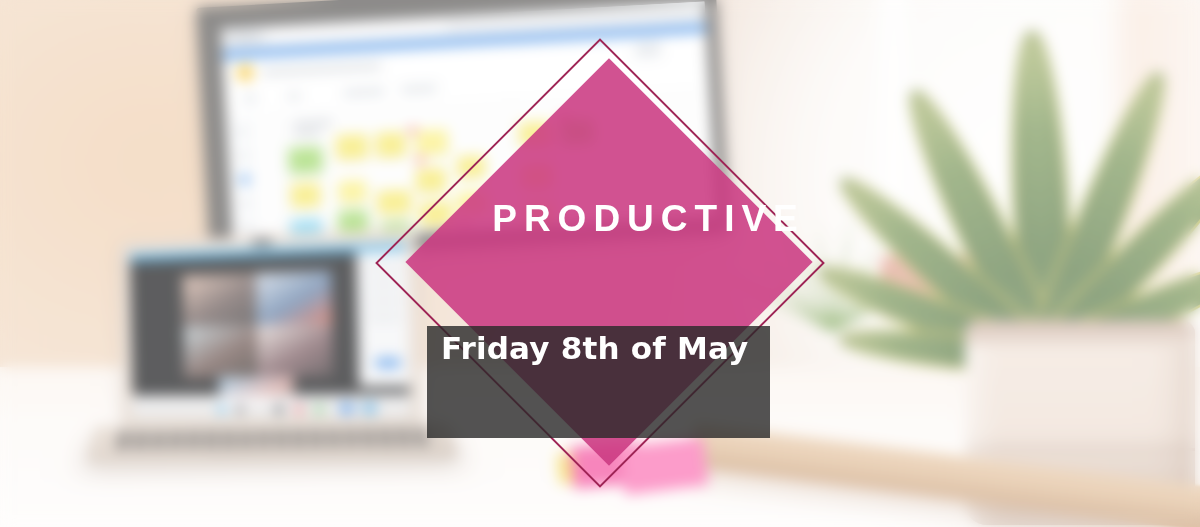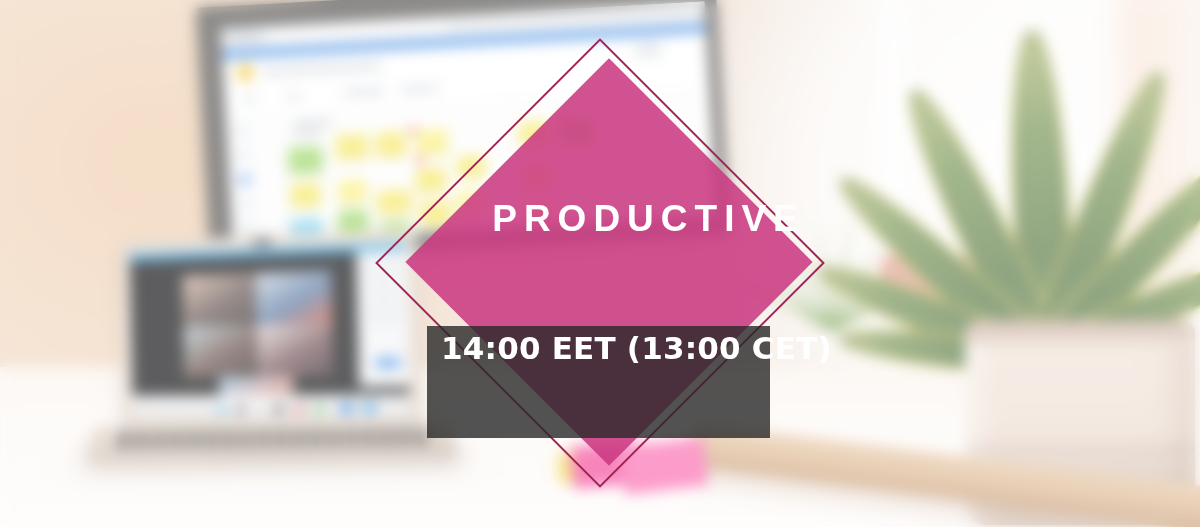--- a/index.html
+++ b/index.html
@@ -525,16 +525,16 @@
   </div>
 
   <div class="diamond-outline"></div>
   <div class="diamond-fill"></div>
 
   <div class="headline">
     <span>PRODUCTIVE</span>
   </div>
 
   <div class="infobox">
-    <div class="line">14:00 EET (13:00 CET)</div>
+    <div class="line">Friday 8th of May</div>
   </div>
 
 </div>
 
 </body></html>

